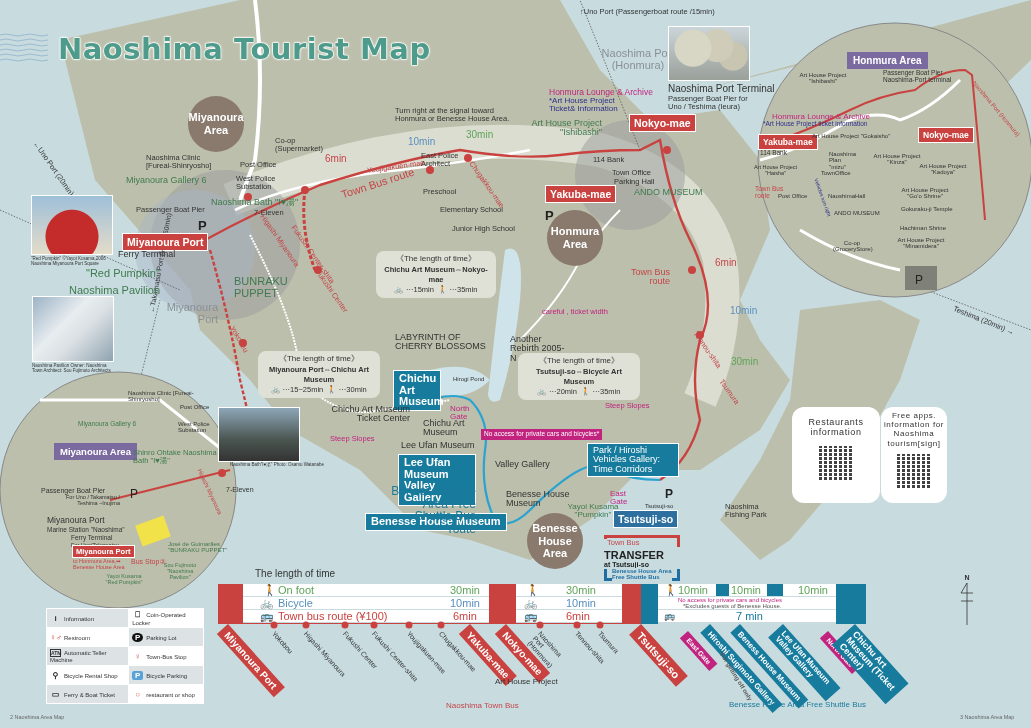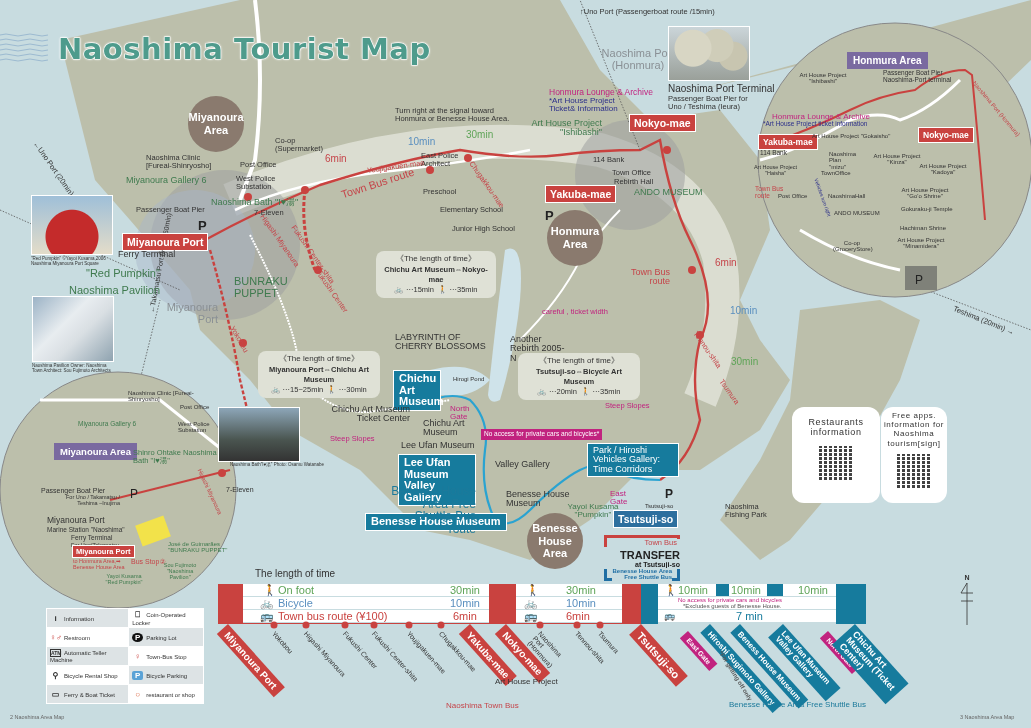--- a/index.html
+++ b/index.html
@@ -166,21 +166,21 @@
 <div class="lbl green big" style="left:69px;top:285px">Naoshima Pavilion</div>
 <div class="lbl green big" style="left:234px;top:276px;width:60px;white-space:normal">BUNRAKU PUPPET</div>
 <div class="lbl sm" style="left:395px;top:107px;width:115px;white-space:normal">Turn right at the signal toward Honmura or Benesse House Area.</div>
 <div class="lbl sm" style="left:421px;top:152px;width:55px;white-space:normal">East Police Architect</div>
 <div class="lbl sm" style="left:423px;top:188px">Preschool</div>
 <div class="lbl sm" style="left:440px;top:206px">Elementary School</div>
 <div class="lbl sm" style="left:452px;top:225px">Junior High School</div>
 <div class="lbl green" style="left:530px;top:119px;width:72px;white-space:normal;text-align:right">Art House Project "Ishibashi"</div>
 <div class="lbl sm" style="left:593px;top:156px">114 Bank</div>
 <div class="lbl sm" style="left:612px;top:169px">Town Office</div>
-<div class="lbl sm" style="left:614px;top:178px">Rebirth Hall</div>
+<div class="lbl sm" style="left:614px;top:178px">Parking Hall</div>
 <div class="lbl green" style="left:634px;top:188px">ANDO MUSEUM</div>
 <div class="lbl pink sm" style="left:542px;top:308px">careful , ticket width</div>
 <div class="lbl" style="left:395px;top:333px;width:100px;white-space:normal">LABYRINTH OF CHERRY BLOSSOMS</div>
 <div class="lbl" style="left:510px;top:335px;width:60px;white-space:normal">Another Rebirth 2005-N</div>
 <div class="lbl xs" style="left:453px;top:376px">Hirogi Pond</div>
 <div class="lbl" style="left:330px;top:405px;width:80px;white-space:normal;text-align:right">Chichu Art Museum Ticket Center</div>
 <div class="lbl" style="left:423px;top:419px;width:52px;white-space:normal">Chichu Art Museum</div>
 <div class="lbl" style="left:401px;top:441px">Lee Ufan Museum</div>
 <div class="lbl" style="left:495px;top:460px">Valley Gallery</div>
 <div class="lbl blue bold" style="left:386px;top:485px;width:90px;white-space:normal;text-align:right;font-size:12px">Benesse House Area Free Shuttle Bus route</div>
@@ -227,21 +227,21 @@
   <div class="t">《The length of time》</div>
   <div class="r">Miyanoura Port⇔Chichu Art Museum</div>
   <div><span class="b">🚲</span> ···<span>15~25min</span> &nbsp;<span class="w">🚶</span> ···<span>30min</span></div>
 </div>
 <div class="timebox" style="left:518px;top:353px;width:122px">
   <div class="t">《The length of time》</div>
   <div class="r">Tsutsuji-so⇔Bicycle Art Museum</div>
   <div><span class="b">🚲</span> ···<span>20min</span> &nbsp;<span class="w">🚶</span> ···<span>35min</span></div>
 </div>
 
-<div class="abs" style="left:604px;top:531px;width:76px;height:50px;text-align:right">
+<div class="abs" style="left:604px;top:531px;width:76px;height:50px;text-align:left">
   <div style="position:absolute;left:0;top:4px;width:76px;height:12px;border:3px solid #c9423f;border-bottom:none"></div>
   <div style="position:absolute;left:0;top:38px;width:76px;height:12px;border:3px solid #1f6ea3;border-top:none"></div>
   <div class="lbl red bold" style="position:relative;display:inline-block;background:#c8dce0;padding:0 3px;font-size:7.5px">Town Bus</div>
   <div style="font-weight:bold;font-size:11px;color:#222;line-height:1;margin-top:1px">TRANSFER</div>
   <div style="font-weight:bold;font-size:7px;color:#222">at Tsutsuji-so</div>
   <div style="font-weight:bold;font-size:6px;color:#1f6ea3;line-height:1.05;background:#c8dce0;position:relative;width:60px;margin:0 auto">Benesse House Area Free Shuttle Bus</div>
 </div>
 
 <div class="purpletag" style="left:847px;top:52px">Honmura Area</div>
 <div class="lbl xs" style="left:798px;top:72px;width:50px;white-space:normal;text-align:center">Art House Project "Ishibashi"</div>

